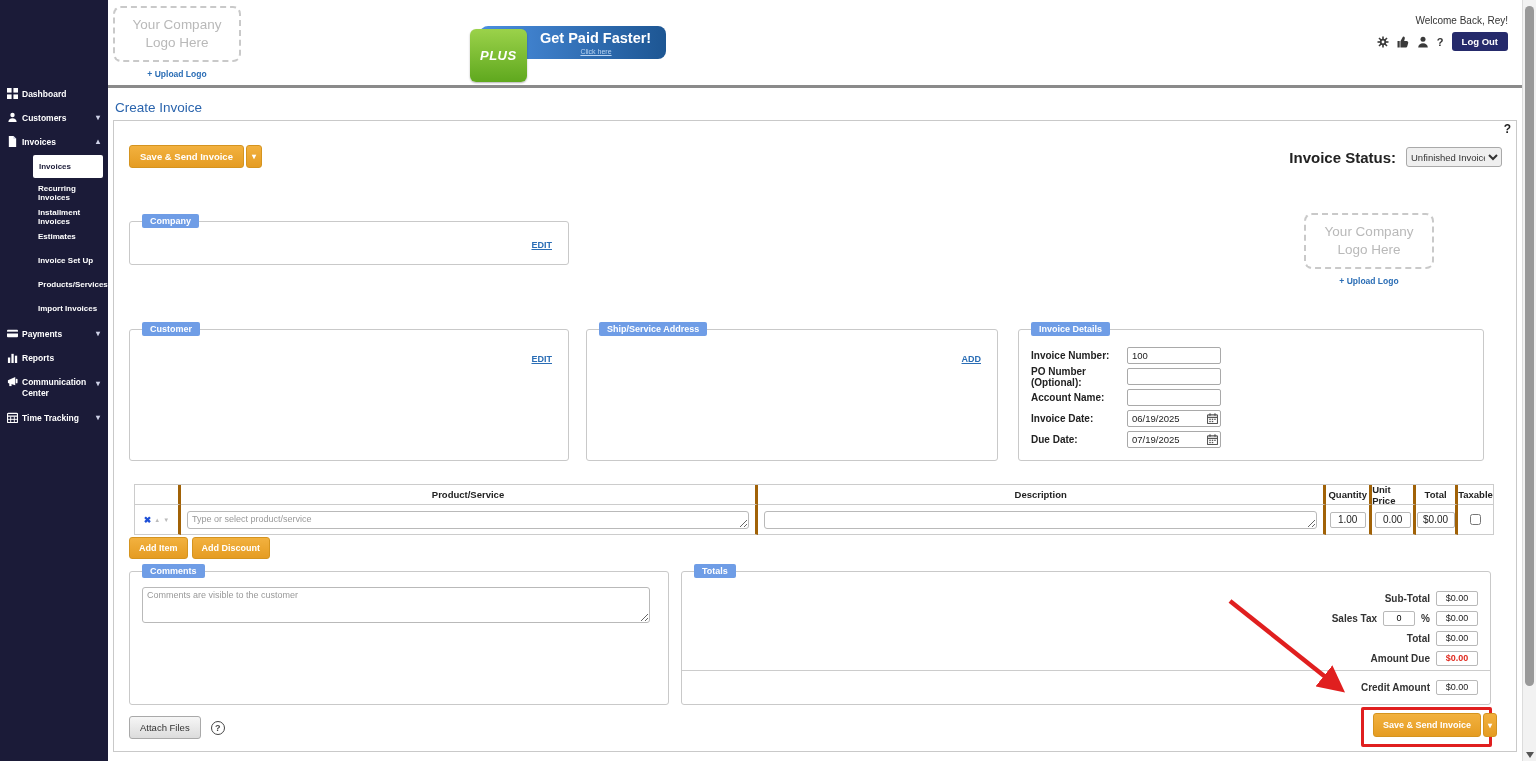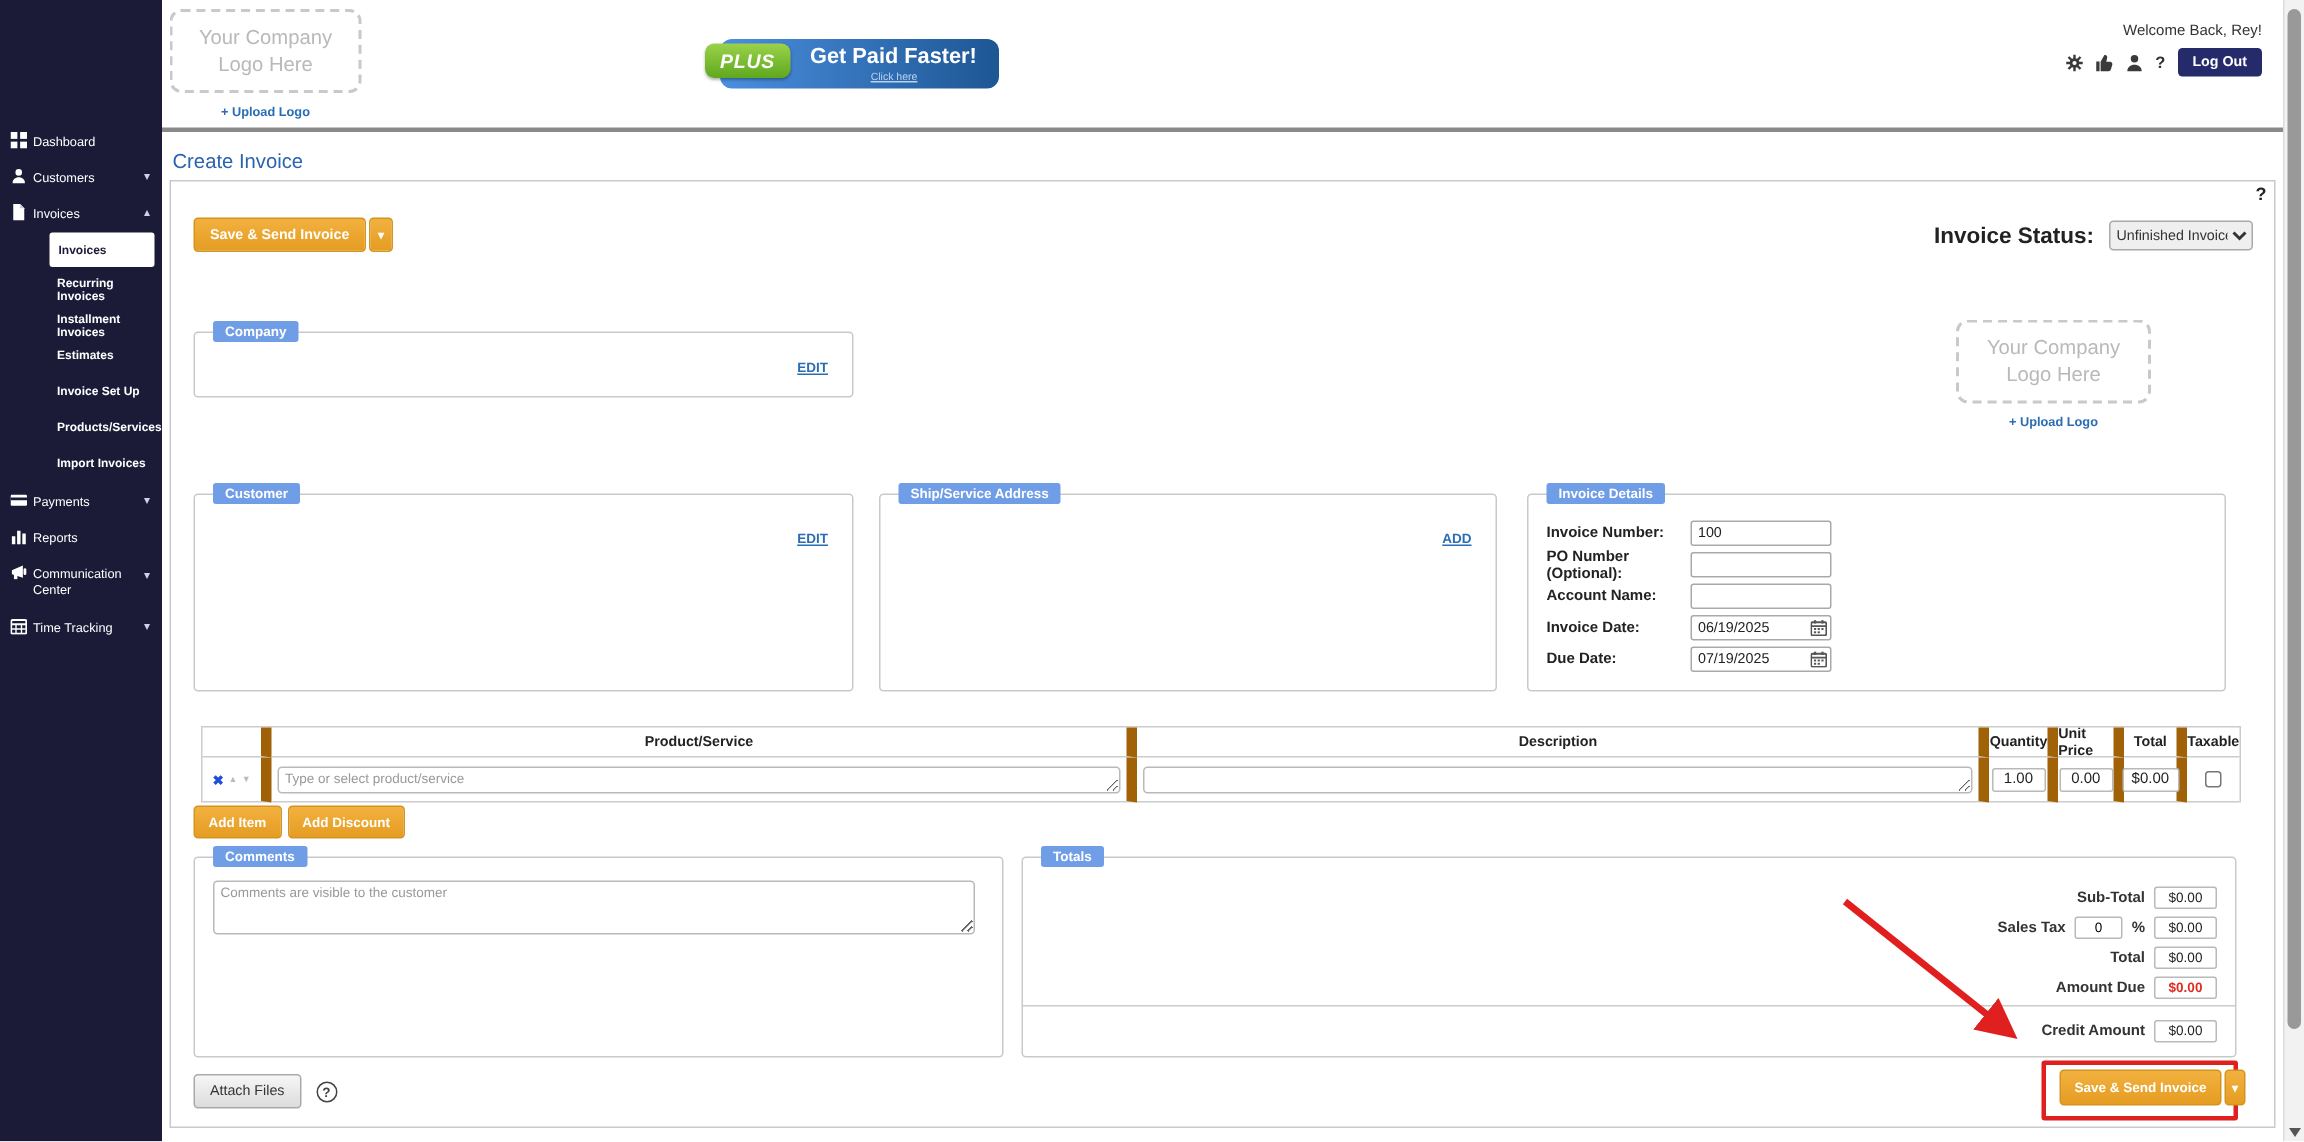--- a/index.html
+++ b/index.html
@@ -1,38 +1,38 @@
 <!DOCTYPE html>
 <html><head>
 <meta charset="utf-8">
 <style>
   * { margin:0; padding:0; box-sizing:border-box; }
   body { font-family:"Liberation Sans", sans-serif; background:#fff; }
   .screen { position:relative; width:1536px; height:761px; background:#fff; overflow:hidden; }
 
   
   .sidebar { position:absolute; left:0; top:0; width:108px; height:761px; background:#1b1b38; z-index:5; }
-  .si { position:absolute; left:0; width:108px; height:16px; color:#fff; font-size:8.5px; font-weight:normal; }
+  .si { position:absolute; left:0; width:108px; height:16px; color:#fff; font-size:8.5px; font-weight:bold; }
   .si .ic { position:absolute; left:7px; top:1px; width:11px; height:11px; }
   .si .lbl { position:absolute; left:22px; top:2px; }
   .si .chev { position:absolute; right:8px; top:2px; font-size:8px; color:#cfd2e8; }
   .sub { position:absolute; left:38px; color:#fff; font-size:8px; font-weight:bold; }
   .active-box { position:absolute; left:33px; width:70px; height:23px; background:#fff; border-radius:2px; }
   .active-box .sublbl { position:absolute; left:6px; top:7px; color:#1b1b38; font-size:8px; font-weight:bold; }
   .si .lbl2 { position:absolute; left:22px; top:2px; width:60px; line-height:1.35; }
 
   
   .header { position:absolute; left:108px; top:0; width:1416px; height:88px; background:#fff; border-bottom:3px solid #8a8a8a; }
   .logo-box { position:absolute; border:2px dashed #c9c9c9; border-radius:8px; color:#b9b9b9; font-size:13.5px; text-align:center; display:flex; flex-direction:column; justify-content:center; line-height:1.35; background:#fff; }
   .logo-box.hdr { left:5px; top:6px; width:128px; height:56px; }
   .upload-link { position:absolute; color:#2a6db5; font-size:8.5px; font-weight:bold; text-align:center; cursor:pointer; }
   .upload-link.hdr { left:5px; top:69px; width:128px; }
 
   .banner { position:absolute; left:372px; top:26px; width:186px; height:33px; background:linear-gradient(90deg,#4b8fe0,#1d5693); border-radius:8px; }
-  .banner .badge { position:absolute; left:-10px; top:3px; background:linear-gradient(#9bd24a,#5fa81e); border-radius:6px; padding:4px 10px; color:#fff; font-weight:bold; font-style:italic; font-size:13px; letter-spacing:0.5px; box-shadow:0 1px 2px rgba(0,0,0,.3); }
+  .banner .badge { position:absolute; left:-10px; top:3px; background:linear-gradient(#9bd24a,#5fa81e); border-radius:6px; padding:19px 10px; color:#fff; font-weight:bold; font-style:italic; font-size:13px; letter-spacing:0.5px; box-shadow:0 1px 2px rgba(0,0,0,.3); }
   .banner .btitle { position:absolute; left:60px; top:4px; color:#fff; font-size:14.5px; font-weight:bold; }
   .banner .bsub { position:absolute; left:60px; top:22px; width:112px; text-align:center; color:#b9d4f2; font-size:7px; text-decoration:underline; }
 
   .welcome { position:absolute; right:16px; top:15px; font-size:10px; color:#333; }
   .hdr-icons { position:absolute; right:16px; top:32px; display:flex; align-items:center; gap:8px; }
   .hicon { width:12px; height:12px; }
   .hhelp { font-size:11px; font-weight:bold; color:#333; }
   .logout-btn { background:#252a6b; color:#fff; font-size:9.5px; font-weight:bold; border:none; border-radius:3px; padding:4px 10px; cursor:pointer; }
 
   
@@ -74,21 +74,21 @@
   .drow { position:absolute; left:12px; height:17px; display:flex; align-items:center; }
   .dlabel { width:96px; font-size:10px; font-weight:bold; color:#222; }
   .dinput { width:94px; height:17px; border:1px solid #a9a9a9; border-radius:2px; font-size:9.5px; padding:0 4px; font-family:"Liberation Sans",sans-serif; color:#222; }
   .dinput.date { padding-right:12px; }
   .cal-ic { position:relative; left:-14px; width:11px; height:11px; }
 
   .items-bar { position:absolute; left:13px; top:345px; width:1366px; height:14px; background:#6f96e3; border-radius:2px; color:#fff; font-size:9.5px; font-weight:bold; text-align:center; line-height:14px; }
 
   .itable { position:absolute; left:20px; top:363px; width:1360px; border:1px solid #ccc; border-bottom:none; font-size:10px; }
   .trow { display:flex; }
-  .tcell { border-right:7px solid #a16207; border-bottom:1px solid #ccc; display:flex; align-items:center; justify-content:center; }
+  .tcell { border-right:3px solid #a16207; border-bottom:1px solid #ccc; display:flex; align-items:center; justify-content:center; }
   .tcell:last-child { border-right:none; }
   .th { height:20px; font-weight:bold; color:#222; font-size:9.5px; }
   .td { height:30px; }
   .c0{width:46px;} .c1{width:578px;} .c2{width:569px;} .c3{width:46px;} .c4{width:44px;} .c5{width:42px;} .c6{width:35px;}
   .ctrls { gap:3px; }
   .xdel { color:#1d4fd7; font-weight:bold; font-size:9px; cursor:pointer; }
   .updown { color:#bbb; font-size:6px; cursor:pointer; }
   .ta { resize:both; border:1px solid #b9b9b9; border-radius:3px; font-size:9px; font-family:"Liberation Sans",sans-serif; color:#333; padding:2px 4px; height:18px; overflow:hidden; }
   .ta::placeholder { color:#999; }
   .ta.product { width:562px; }

